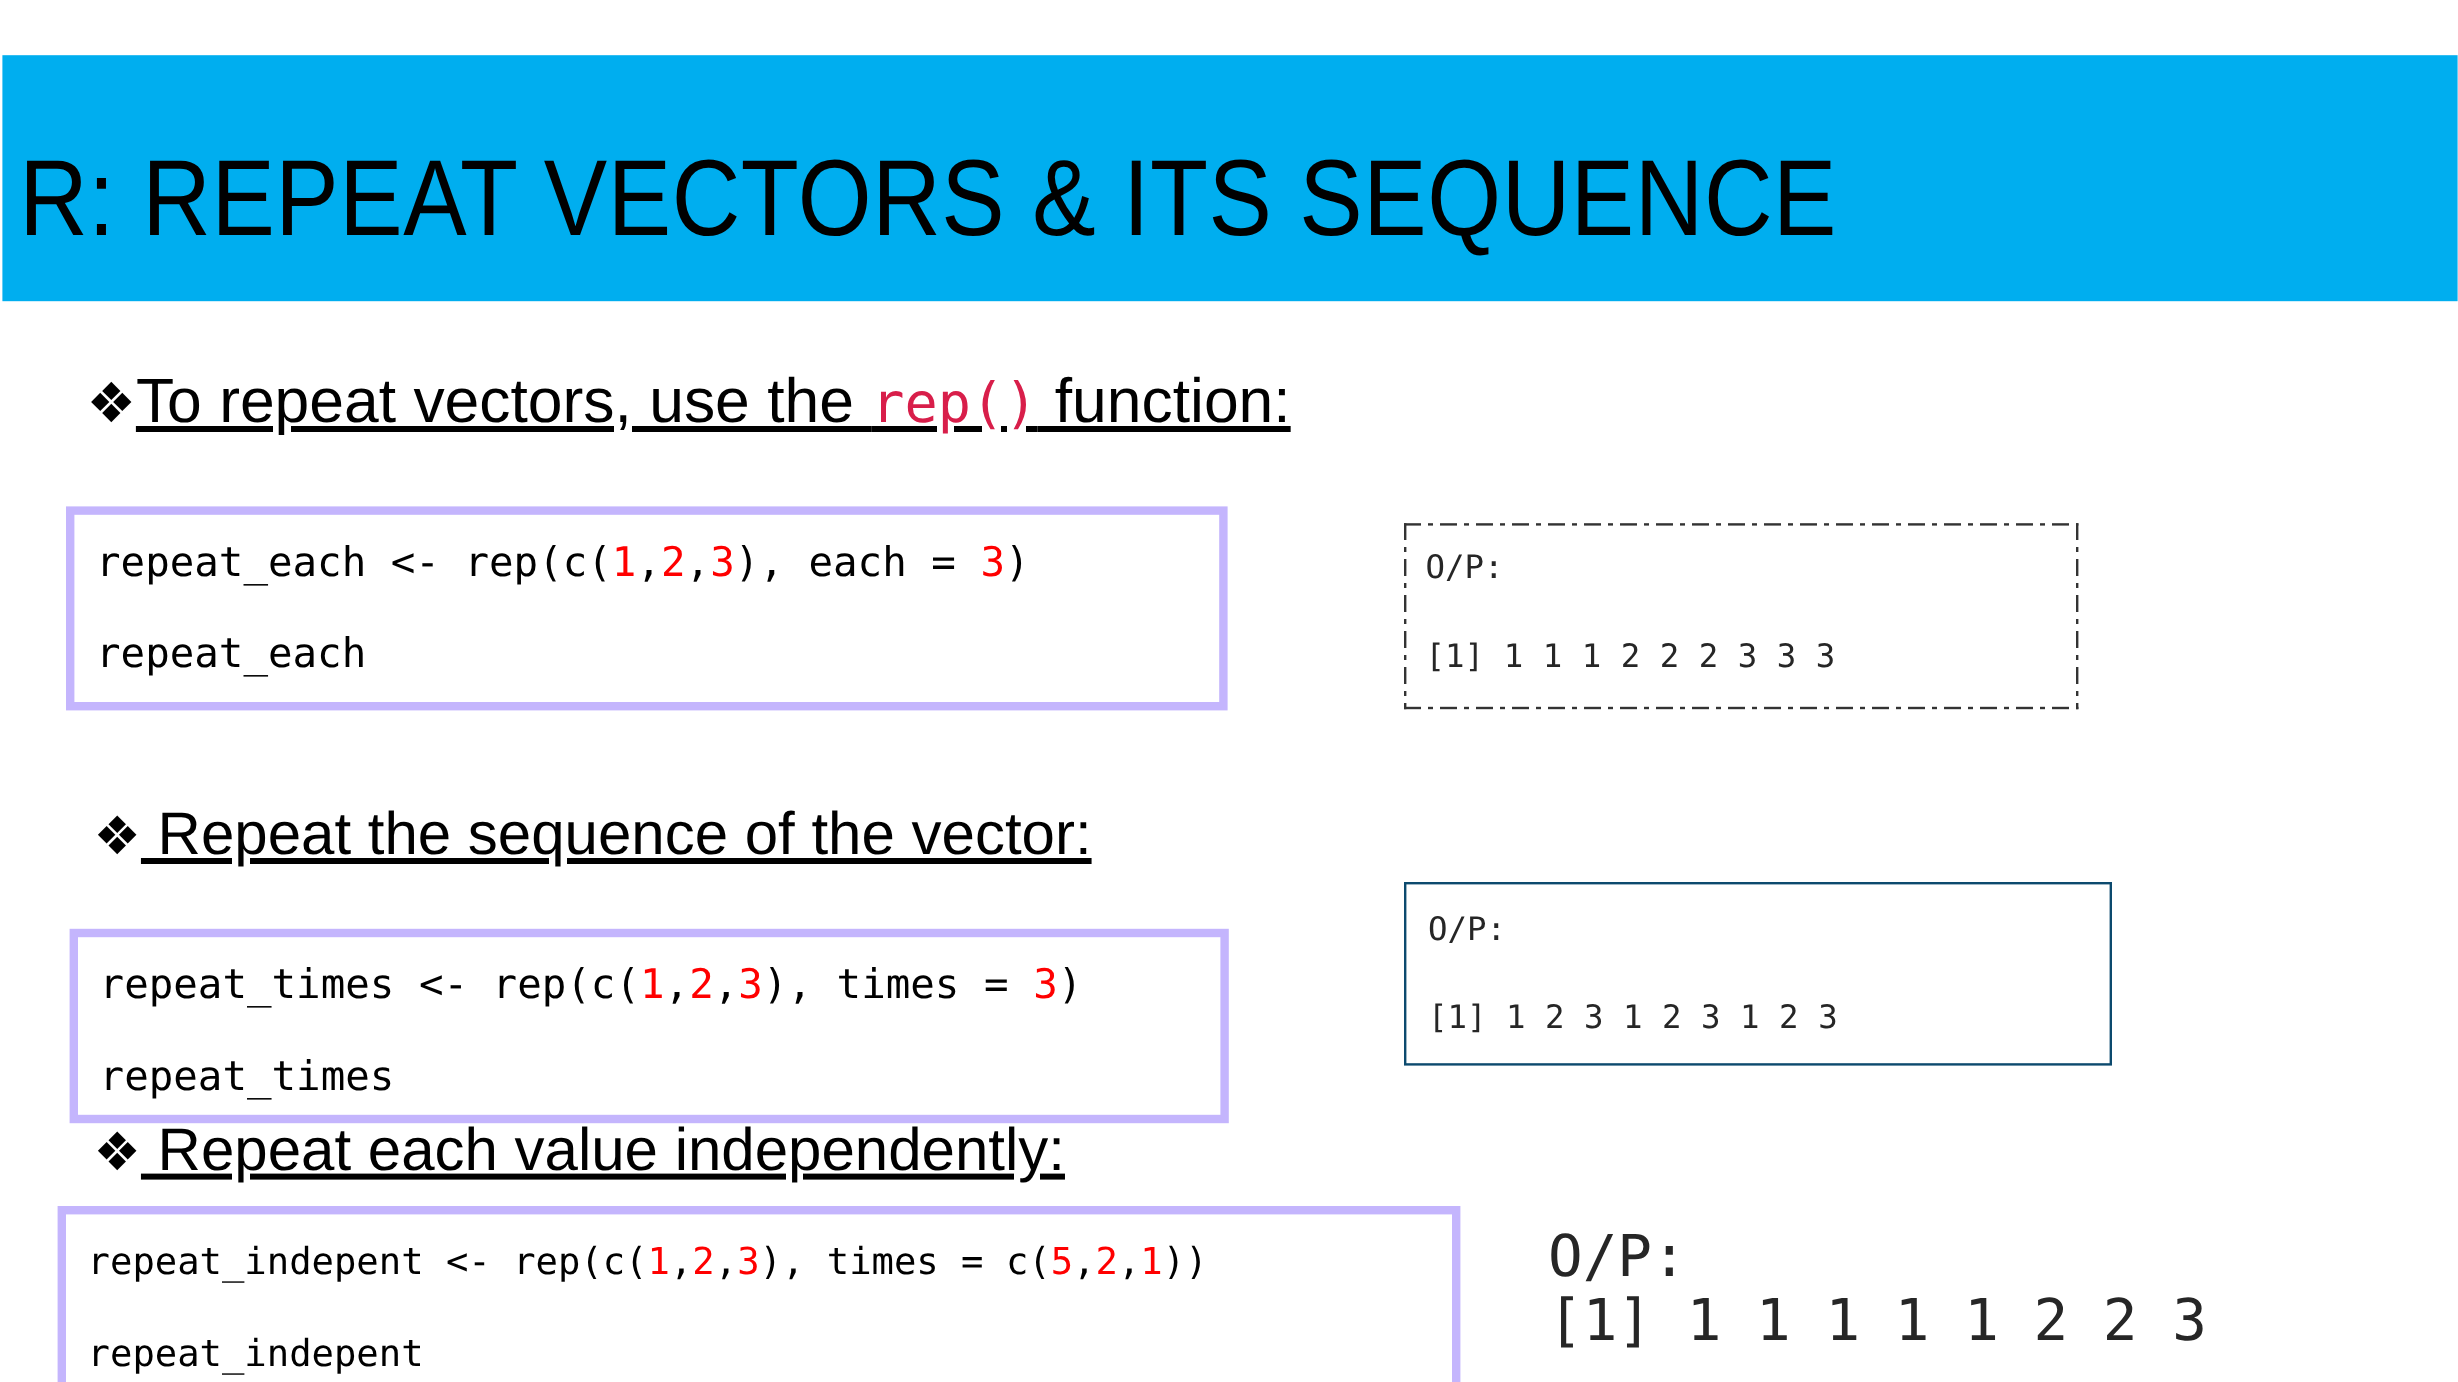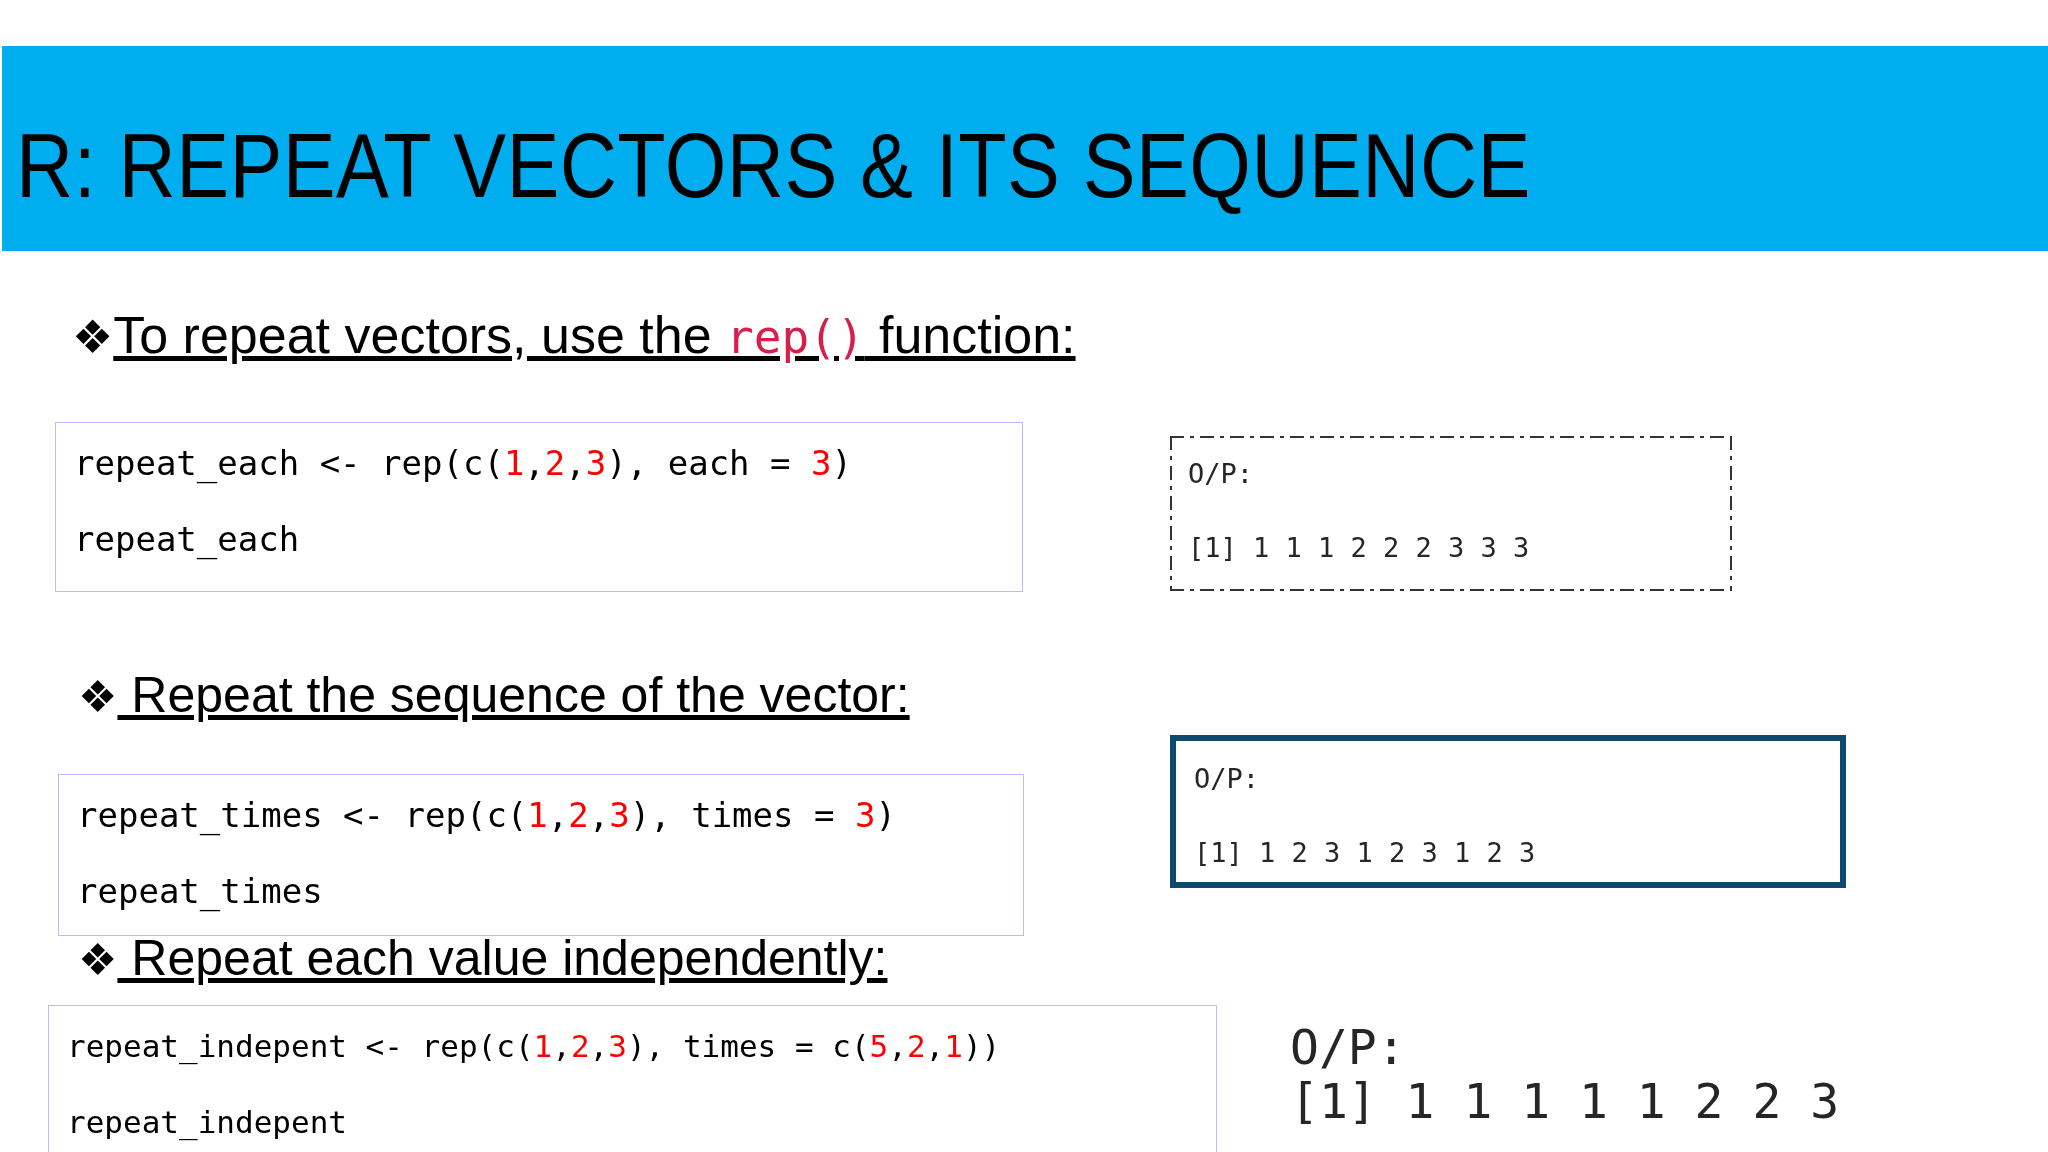--- a/index.html
+++ b/index.html
@@ -78,21 +78,21 @@
   .code-inline {
     color: #D81E4A;
     font-family: "DejaVu Sans Mono", "Liberation Mono", monospace;
     font-size: 46px;
   }
 
   
   .code-box {
     position: absolute;
     background: #ffffff;
-    border: 1px solid #c4b5fd;
+    border: 7px solid #c4b5fd;
     box-sizing: border-box;
     font-family: "DejaVu Sans Mono", "Liberation Mono", monospace;
     font-size: 34px;
     line-height: 36px;
     color: #000000;
     padding: 22px 0 0 18px;
     white-space: pre;
   }
   .code-box .spacer { display: block; height: 40px; }
   .num { color: #FF0000; }
@@ -127,22 +127,22 @@
       repeating-linear-gradient(to right, #333 0 14px, transparent 14px 20px, #333 20px 24px, transparent 24px 30px),
       repeating-linear-gradient(to right, #333 0 14px, transparent 14px 20px, #333 20px 24px, transparent 24px 30px),
       repeating-linear-gradient(to bottom, #333 0 14px, transparent 14px 20px, #333 20px 24px, transparent 24px 30px),
       repeating-linear-gradient(to bottom, #333 0 14px, transparent 14px 20px, #333 20px 24px, transparent 24px 30px);
     background-size: 100% 2px, 100% 2px, 2px 100%, 2px 100%;
     background-position: 0 0, 0 100%, 0 0, 100% 0;
     background-repeat: no-repeat;
   }
 
   #out-box-2 {
-    left: 1170px; top: 735px; width: 676px; height: 153px;
-    border: 6px solid #0c4a6e;
+    left: 1170px; top: 735px; width: 590px; height: 153px;
+    border: 2px solid #0c4a6e;
   }
 
   #out-box-3 {
     left: 1290px; top: 1020px; width: 600px; height: 130px;
     border: none;
     font-size: 48px;
     line-height: 54px;
     padding: 0;
   }
 </style>

